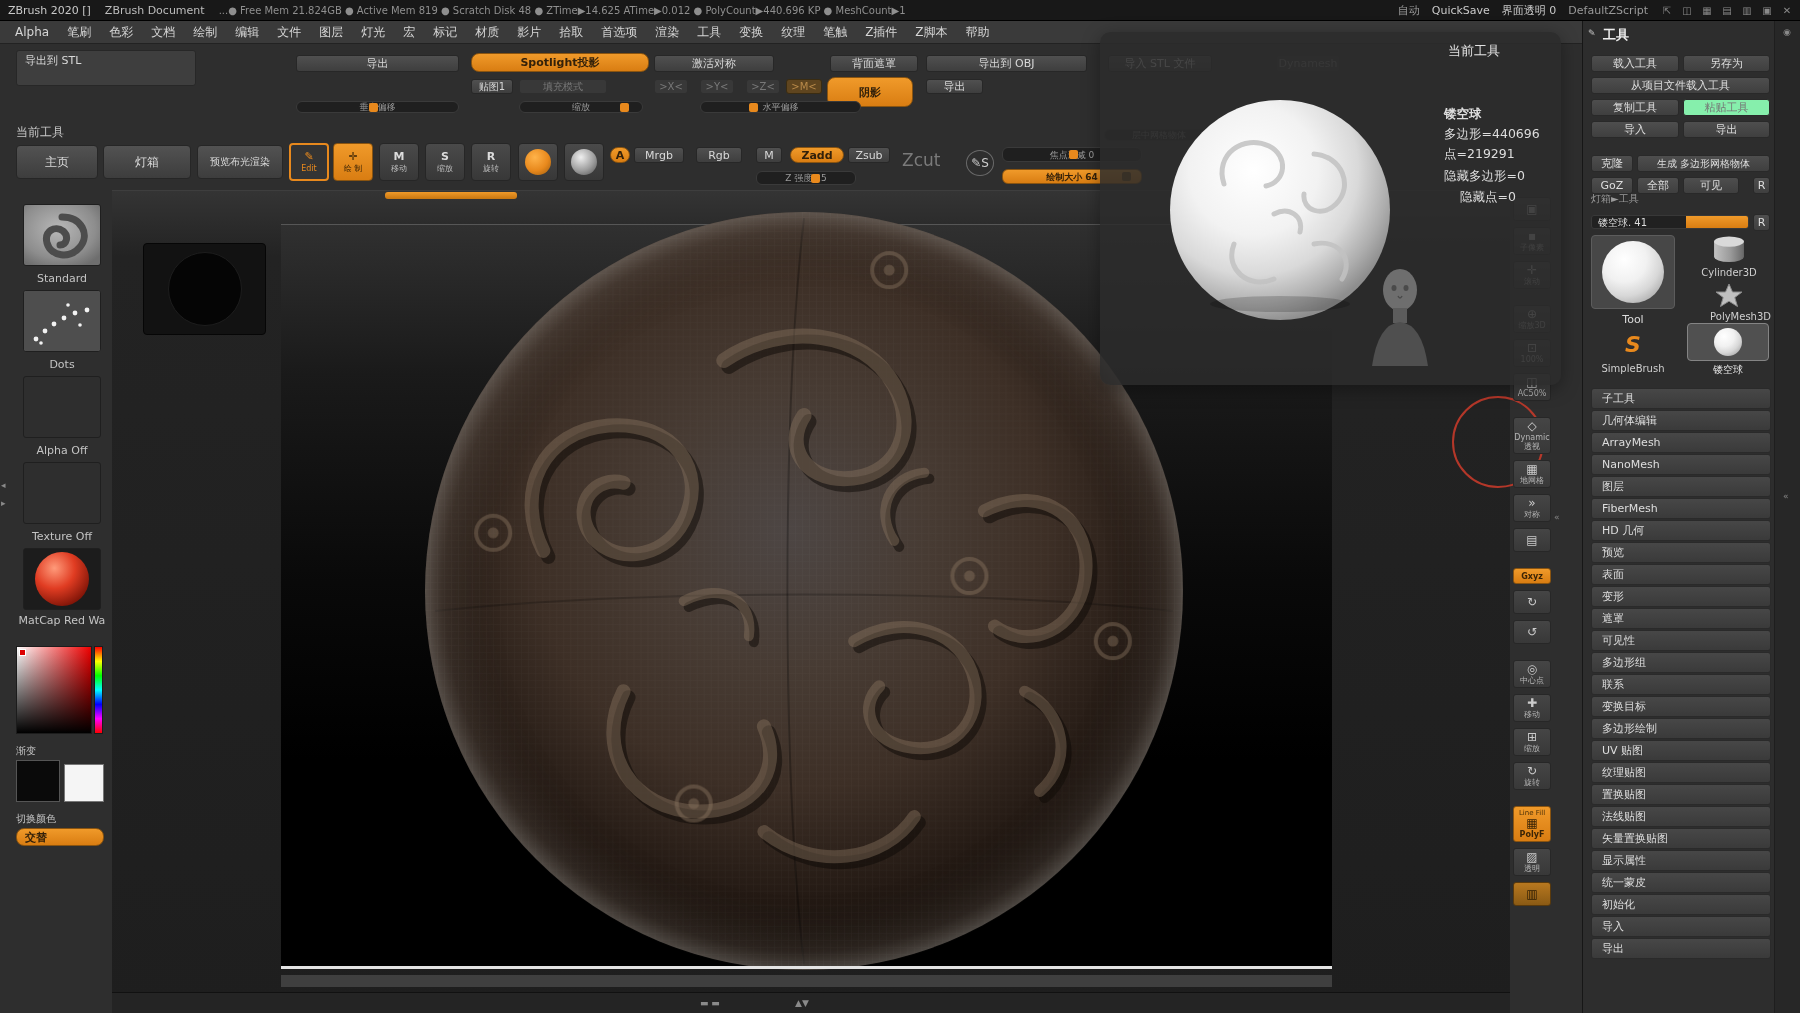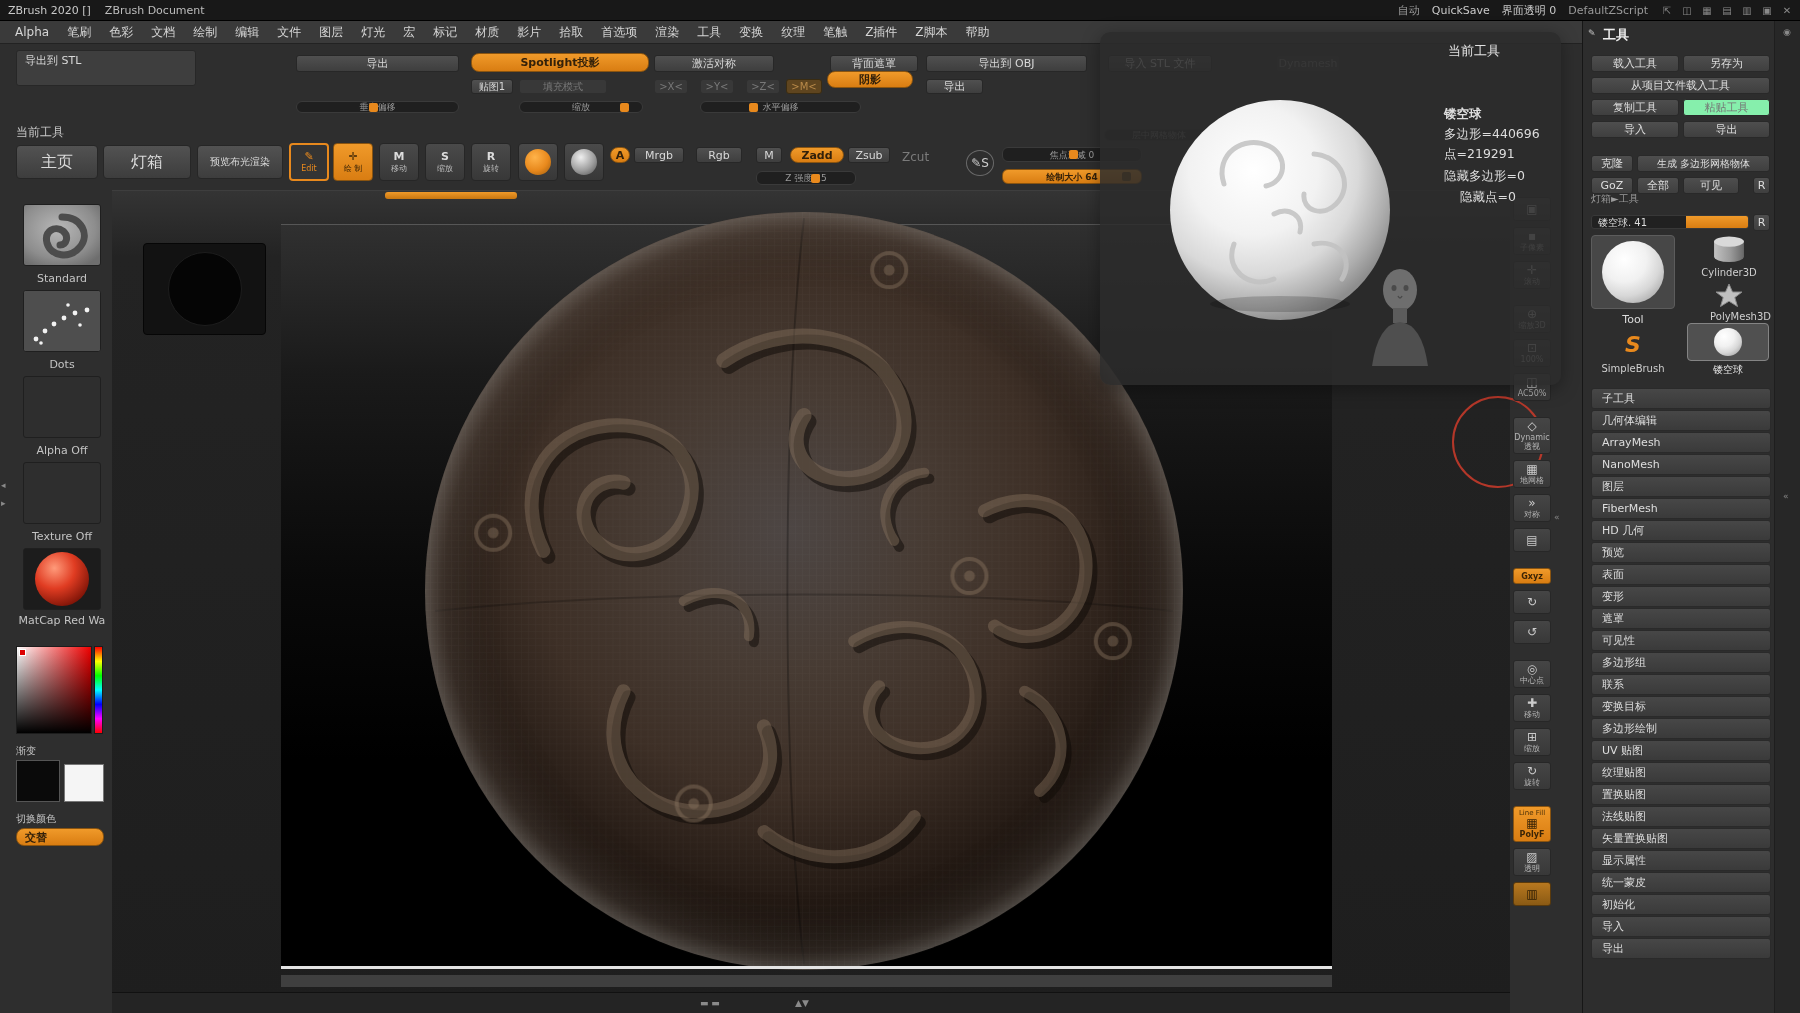--- a/index.html
+++ b/index.html
@@ -24,32 +24,32 @@
   
   .menubar { position:absolute; left:0; top:21px; width:1800px; height:23px; background:#3a3a3a; border-bottom:1px solid #222;
     display:flex; align-items:center; padding-left:6px; }
   .menu-item { font-size:12px; color:#d6d6d6; padding:0 9px; line-height:23px; }
 
   
   .tbtn { position:absolute; background:linear-gradient(#505050,#3e3e3e); border:1px solid #272727; border-radius:3px;
     color:#d8d8d8; font-size:11px; display:flex; align-items:center; justify-content:center; line-height:1; }
   .tbtn.orange { background:linear-gradient(#f09a2a,#d97d12); color:#33210a; font-weight:bold; border-color:#8a5410;border-radius:8px; }
   .tbtn.dim { background:#383838; color:#787878; border-color:#2e2e2e; font-weight:normal; }
-  .txt { position:absolute; font-size:12px; color:#c8c8c8; }
+  .txt { position:absolute; font-size:17px; color:#c8c8c8; }
   .slider { position:absolute; height:12px; background:#1f1f1f; border:1px solid #3a3a3a; border-radius:6px; }
   .slider .sl-label { position:absolute; left:0; width:100%; text-align:center; font-size:9px; color:#9a9a9a; line-height:11px; }
   .slider .sl-handle { position:absolute; top:1px; width:9px; height:9px; background:#e8891d; border-radius:2px; }
   .slider.dim { border-color:#2c2c2c;margin-top:48px; }
   .slider.dim .sl-label { color:#6f6f6f; }
   .slider.filled { background:linear-gradient(#f09a2a,#d97d12); border-color:#8a5410; }
   .slider.filled .sl-label { color:#33210a; font-weight:bold; }
   .slider.filled .sl-handle { background:#7a4a0c; }
 
   .bigbtn { position:absolute; height:34px; background:linear-gradient(#525252,#3d3d3d); border:1px solid #262626; border-radius:4px;
-    color:#dadada; font-size:16px; display:flex; align-items:center; justify-content:center; }
+    color:#dadada; font-size:12px; display:flex; align-items:center; justify-content:center; }
   .iconbtn { position:absolute; width:40px; height:38px; background:linear-gradient(#4a4a4a,#383838); border:1px solid #262626; border-radius:4px;
     display:flex; flex-direction:column; align-items:center; justify-content:center; gap:1px; }
   .iconbtn .glyph { font-size:11px; font-weight:bold; color:#dcdcdc; line-height:12px; }
   .iconbtn .cap { font-size:8px; color:#bdbdbd; line-height:9px; }
   .iconbtn.sel-orange { background:linear-gradient(#f09a2a,#d97d12); border-color:#8a5410; }
   .iconbtn.sel-orange .glyph, .iconbtn.sel-orange .cap { color:#3a2406; }
   .iconbtn.edit { background:#343434; border:2px solid #e8891d; }
   .iconbtn.edit .glyph, .iconbtn.edit .cap { color:#e8891d; }
   .disc { border-radius:50%; width:26px; height:26px; }
 
@@ -100,20 +100,21 @@
   .arrow-glyph { position:absolute; font-size:9px; color:#8a8a8a; }
 </style>
 </head>
 <body>
 
 <div id="app">
 
   <div class="titlebar">
     <span>ZBrush 2020 []</span>
     <span class="doc">ZBrush Document</span>
+    <span class="stats">...● Free Mem 21.824GB ● Active Mem 819 ● Scratch Disk 48 ● ZTime▶14.625 ATime▶0.012 ● PolyCount▶440.696 KP ● MeshCount▶1</span>
     <div class="tb-right">
       <span class="dim">自动</span>
       <span>QuickSave</span>
       <span>界面透明 0</span>
       <span class="dim">DefaultZScript</span>
       <div class="tb-icons">
 
       <span>⇱</span>
           <span>◫</span>
           <span>▦</span>
@@ -161,21 +162,21 @@
   <div class="tbtn" style="left:926px;top:55px;width:161px;height:17px;">导出到 OBJ</div>
   <div class="tbtn" style="left:1108px;top:55px;width:104px;height:17px;">导入 STL 文件</div>
   <div class="tbtn dim" style="left:1276px;top:55px;width:64px;height:17px;">Dynamesh</div>
 
   <div class="tbtn" style="left:471px;top:79px;width:42px;height:15px;font-size:10px;">贴图1</div>
   <div class="tbtn dim" style="left:519px;top:79px;width:88px;height:15px;font-size:10px;">填充模式</div>
   <div class="tbtn dim" style="left:654px;top:79px;width:34px;height:15px;font-size:10px;">&gt;X&lt;</div>
   <div class="tbtn dim" style="left:700px;top:79px;width:34px;height:15px;font-size:10px;">&gt;Y&lt;</div>
   <div class="tbtn dim" style="left:746px;top:79px;width:34px;height:15px;font-size:10px;">&gt;Z&lt;</div>
   <div class="tbtn" style="left:786px;top:79px;width:36px;height:15px;font-size:10px;background:#5f451f;color:#b98a4a;border-color:#3a2c12;">&gt;M&lt;</div>
-  <div class="tbtn orange" style="left:827px;top:71px;width:86px;height:17px;text-align:right;">阴影</div>
+  <div class="tbtn orange" style="left:827px;top:77px;width:86px;height:30px;text-align:right;">阴影</div>
   <div class="tbtn" style="left:926px;top:79px;width:57px;height:15px;">导出</div>
   <div class="slider dim" style="left:1104px;top:81px;width:110px;">
     <span class="sl-label">层中网格物体</span>
   </div>
   <div class="slider dim" style="left:1277px;top:81px;width:66px;">
     <span class="sl-label">分辨率 128</span>
   </div>
 
   <div class="slider" style="left:296px;top:101px;width:163px;">
     <span class="sl-label">垂直偏移</span>

